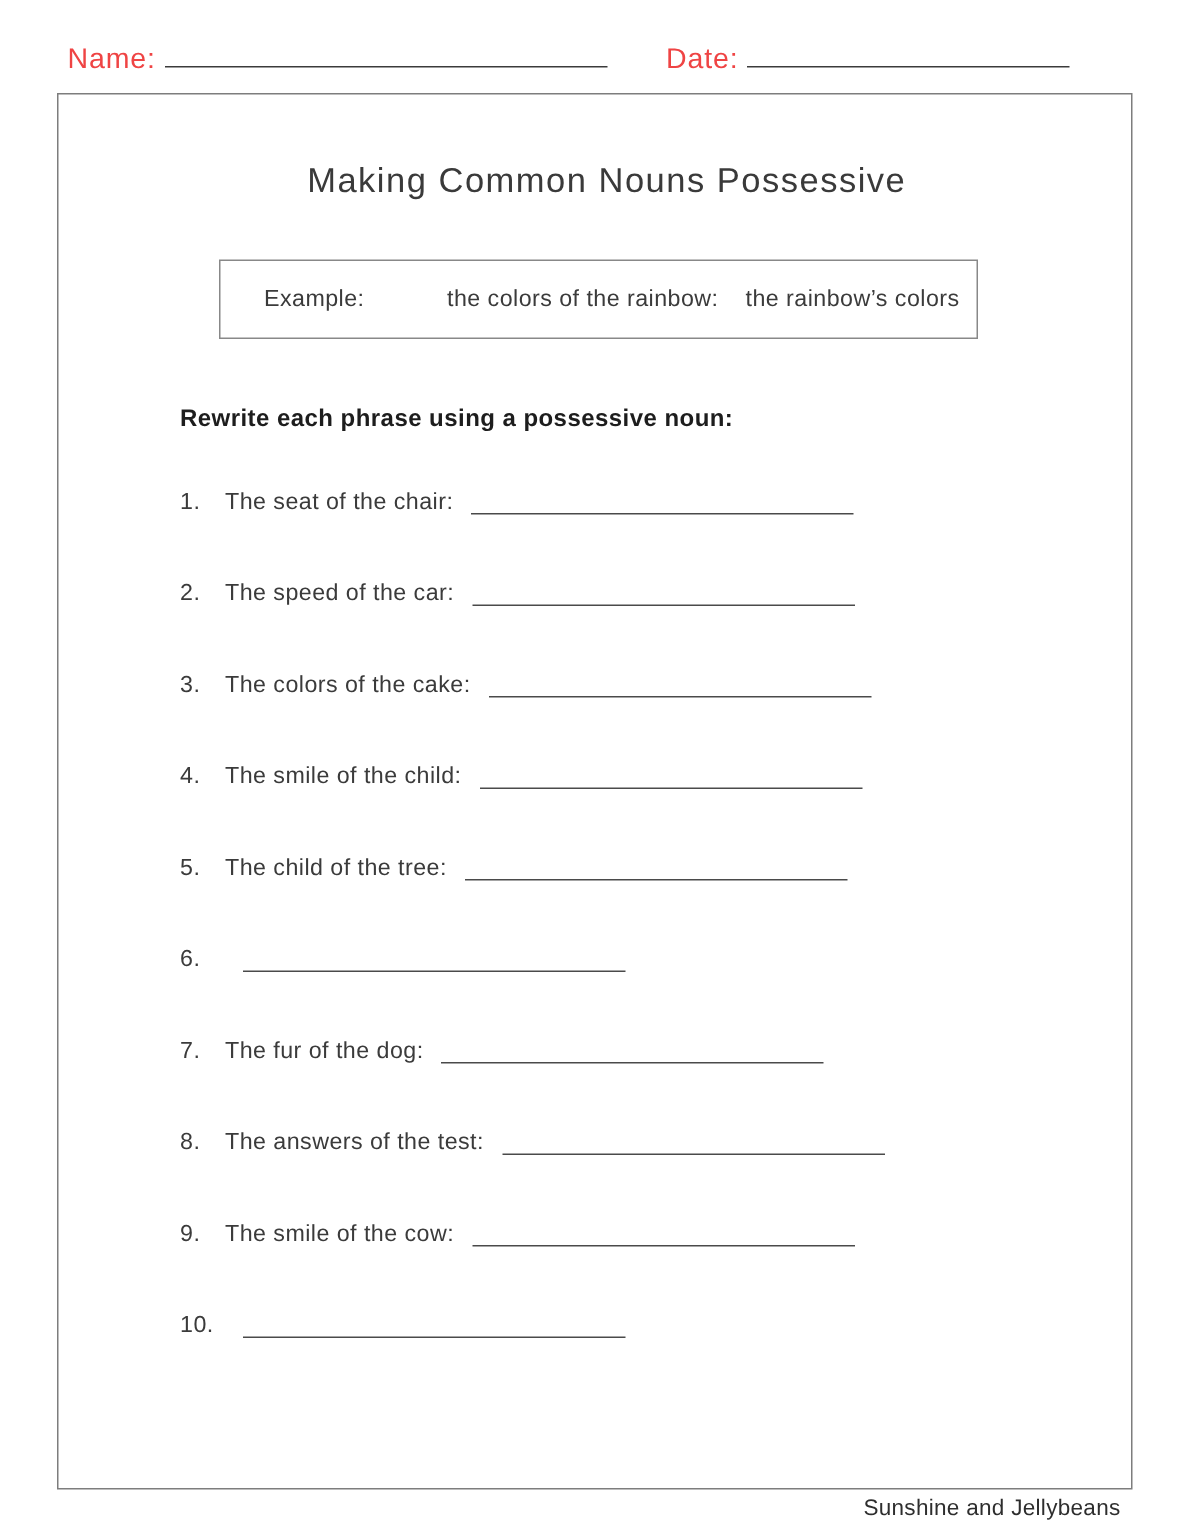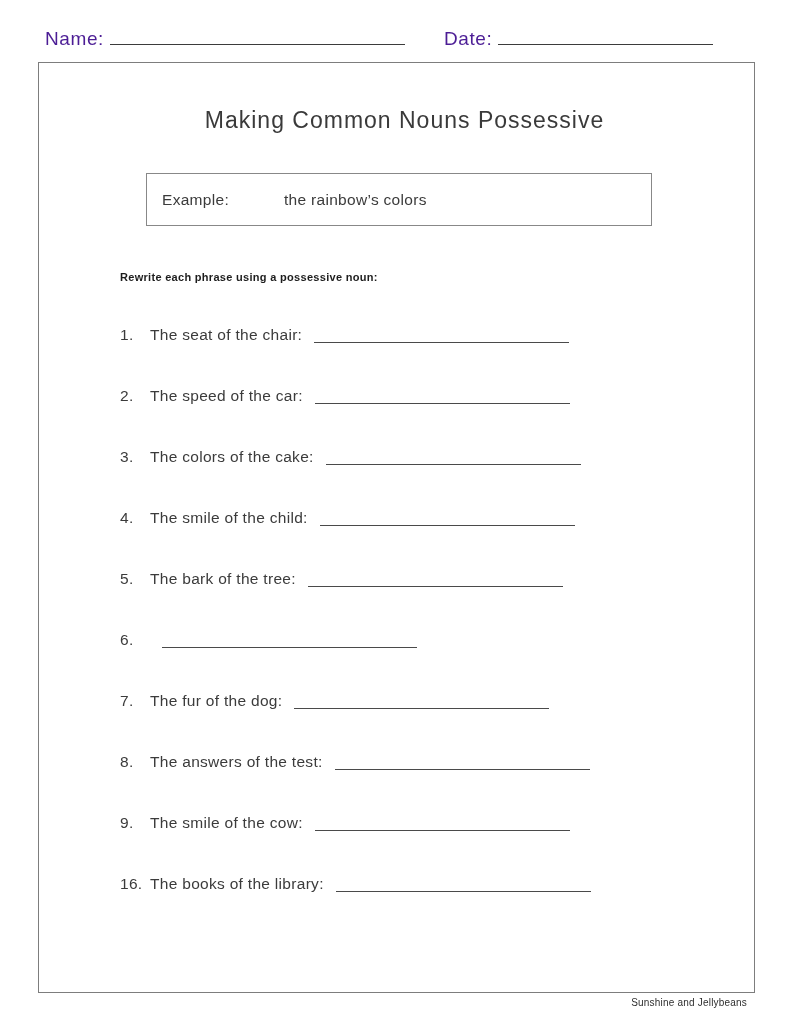--- a/index.html
+++ b/index.html
@@ -18,21 +18,21 @@
   .top-row {
     position: absolute;
     top: 26px; left: 0; right: 0;
     height: 28px;
   }
   .name-field { position: absolute; left: 45px; top: 0; }
   .date-field { position: absolute; left: 444px; top: 0; }
   .field-label {
     font-size: 19px;
     letter-spacing: 0.6px;
-    color: #4c1d95;
+    color: #ef4444;
   }
   .field-line {
     display: inline-block;
     border-bottom: 1.6px solid #3b3b3b;
     height: 19px;
     vertical-align: baseline;
     margin-left: 6px;
   }
   .name-line { width: 295px; }
   .date-line { width: 215px; }
@@ -56,32 +56,32 @@
     font-weight: 400;
   }
 
   .example-box {
     position: absolute;
     left: 107px; top: 110px;
     width: 506px; height: 53px;
     border: 1px solid #888888;
     display: flex;
     align-items: center;
-    padding-left: 15px;
+    padding-left: 29px;
     font-size: 15.5px;
     letter-spacing: 0.3px;
     color: #3b3b3b;
   }
   .example-label { margin-right: 55px; }
   .example-phrase { margin-right: 18px; }
 
   .instruction {
     position: absolute;
     left: 81px; top: 208px;
-    font-size: 11px;
+    font-size: 16px;
     font-weight: 700;
     letter-spacing: 0.3px;
     color: #1d1d1d;
   }
 
   .items {
     position: absolute;
     left: 81px; top: 262px;
     right: 30px;
   }
@@ -105,21 +105,21 @@
     height: 18px;
     border-bottom: 1px solid #4a4a4a;
     margin-left: 12px;
     flex: 0 0 255px;
   }
 
   .credit {
     position: absolute;
     top: 997px;
     right: 44px;
-    font-size: 10px;
+    font-size: 15px;
     letter-spacing: 0.2px;
     color: #2e2e2e;
   }
 </style>
 </head>
 <body>
 
 <div class="page">
 
   <div class="top-row">
@@ -130,20 +130,21 @@
       <span class="field-label">Date:</span><span class="field-line date-line"></span>
     </span>
   </div>
 
   <div class="sheet">
 
     <div class="title">Making Common Nouns Possessive</div>
 
     <div class="example-box">
       <span class="example-label">Example:</span>
+      <span class="example-phrase">the colors of the rainbow:</span>
       <span class="example-answer">the rainbow’s colors</span>
     </div>
 
     <div class="instruction">Rewrite each phrase using a possessive noun:</div>
 
     <div class="items">
 
       <div class="item">
         <span class="item-number">1.</span>
         <span class="item-phrase">The seat of the chair:</span>
@@ -163,21 +164,21 @@
       </div>
 
       <div class="item">
         <span class="item-number">4.</span>
         <span class="item-phrase">The smile of the child:</span>
         <span class="item-blank"></span>
       </div>
 
       <div class="item">
         <span class="item-number">5.</span>
-        <span class="item-phrase">The bark of the tree:</span>
+        <span class="item-phrase">The child of the tree:</span>
         <span class="item-blank"></span>
       </div>
 
       <div class="item">
         <span class="item-number">6.</span>
         <span class="item-blank"></span>
       </div>
 
       <div class="item">
         <span class="item-number">7.</span>
@@ -191,22 +192,21 @@
         <span class="item-blank"></span>
       </div>
 
       <div class="item">
         <span class="item-number">9.</span>
         <span class="item-phrase">The smile of the cow:</span>
         <span class="item-blank"></span>
       </div>
 
       <div class="item">
-        <span class="item-number">16.</span>
-        <span class="item-phrase">The books of the library:</span>
+        <span class="item-number">10.</span>
         <span class="item-blank"></span>
       </div>
 
     </div>
   </div>
 
   <div class="credit">Sunshine and Jellybeans</div>
 
 </div>
 

